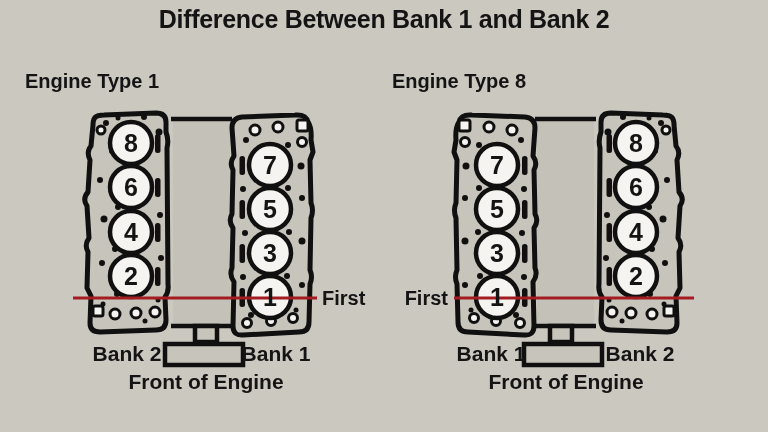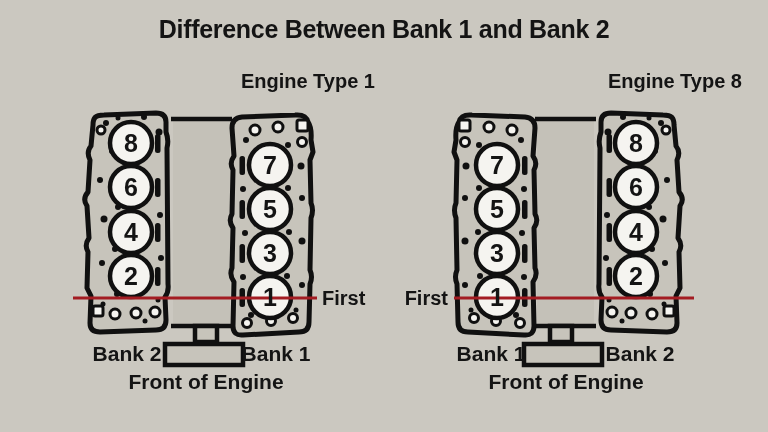--- a/index.html
+++ b/index.html
@@ -3,25 +3,25 @@
 <meta charset="utf-8">
 <style>
   html,body{margin:0;padding:0}
   body{
     width:768px;height:432px;position:relative;overflow:hidden;
     background:var(--background,#cbc8c0);
     font-family:"Liberation Sans",sans-serif;
     color:var(--text,#141414);
   }
   .title{
-    position:absolute;left:0;right:0;top:15px;text-align:center;
+    position:absolute;left:0;right:0;top:5px;text-align:center;
     font-weight:bold;font-size:25px;letter-spacing:-0.3px;
   }
   .engine-label{
-    position:absolute;top:70px;width:350px;text-align:right;
+    position:absolute;top:70px;width:350px;text-align:left;
     font-weight:bold;font-size:20px;
   }
   .engine-svg{position:absolute;top:88px;width:350px;height:320px}
   #e1-label,#e1-svg{left:25px}
   #e2-label,#e2-svg{left:392px}
 
   .head{fill:var(--head-fill,#c7c4bb);stroke:var(--outline,#101010);stroke-width:5;stroke-linejoin:round}
   .block{fill:var(--block-fill,#c4c1b8)}
   .edge{stroke:var(--outline,#101010);stroke-width:4.5}
   .part{fill:var(--head-fill,#c7c4bb);stroke:var(--outline,#101010);stroke-width:4.5}

